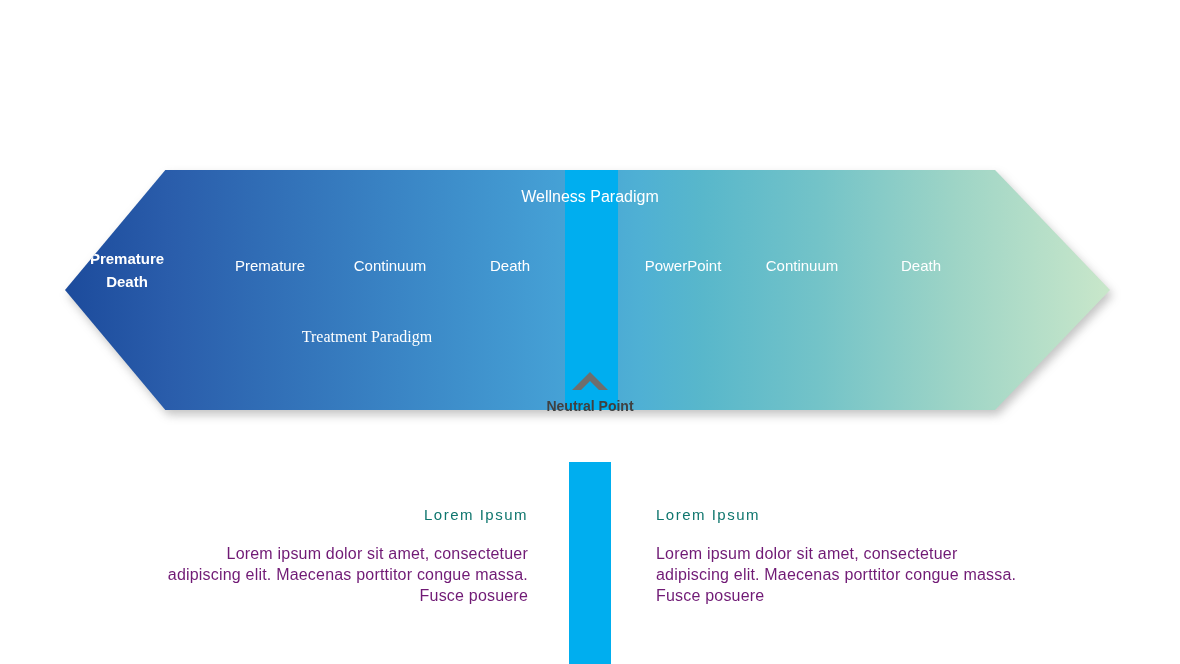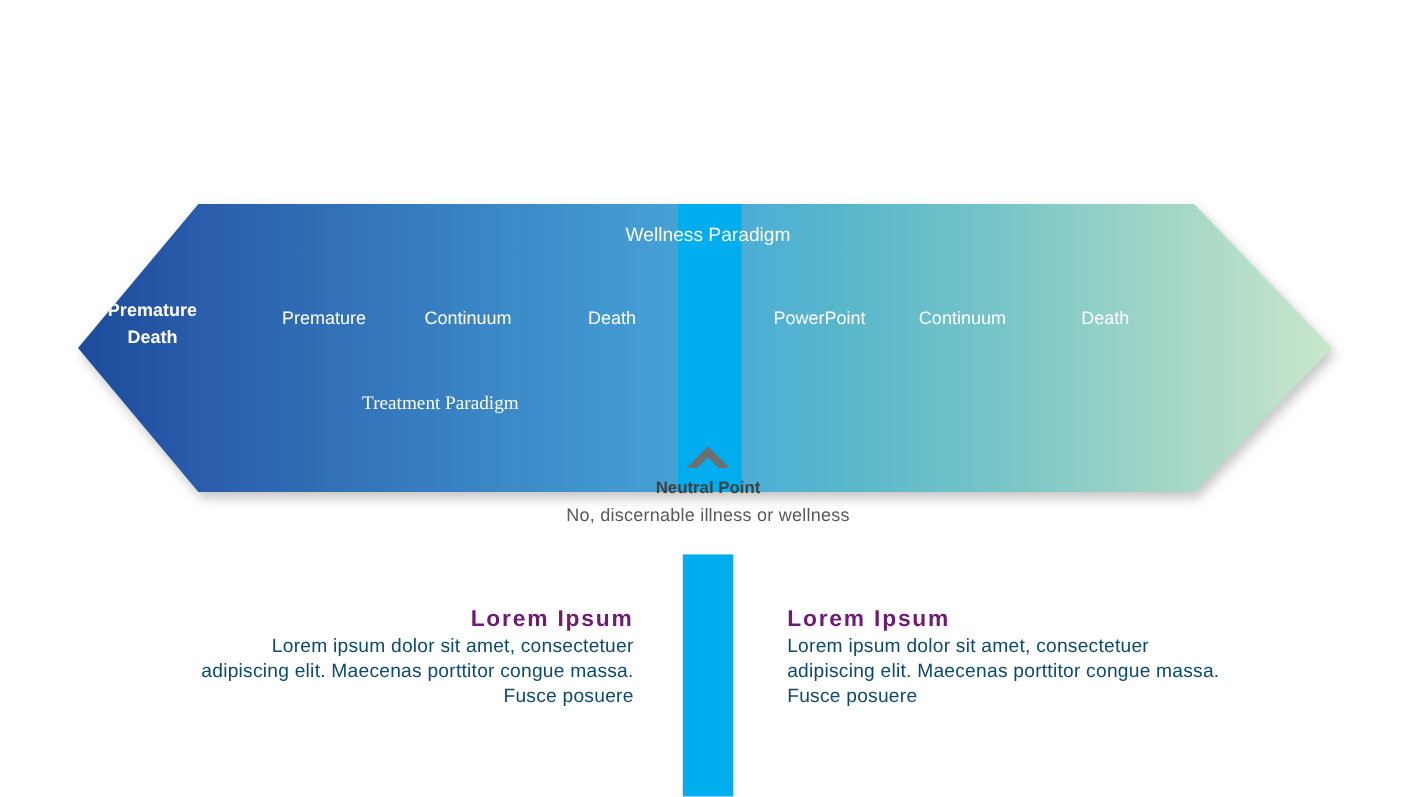--- a/index.html
+++ b/index.html
@@ -36,22 +36,22 @@
   
   .neutral{position:absolute;left:390px;top:367px;width:400px;text-align:center;}
   .chev{display:block;margin:0 auto;}
   .neutral-title{font-size:14px;font-weight:700;color:#404040;margin-top:7px;}
   .neutral-desc{font-size:15px;color:#595959;margin-top:7px;letter-spacing:.2px;}
   
   .vbar{position:absolute;left:569px;top:462px;width:42px;height:202px;background:#00aeef;}
   .tb{position:absolute;top:506px;width:440px;}
   .tb.left{left:88px;text-align:right;}
   .tb.right{left:656px;text-align:left;}
-  .tb-h{font-size:19px;font-weight:700;color:#701a75;letter-spacing:1.5px;}
-  .tb-body{font-size:16px;line-height:21px;color:#0c4a6e;letter-spacing:.2px;}
+  .tb-h{font-size:15px;font-weight:400;color:#0f766e;letter-spacing:1.5px;}
+  .tb-body{margin-top:20px;font-size:16px;line-height:21px;color:#701a75;letter-spacing:.2px;}
 </style>
 </head>
 <body>
 
 <div class="slide">
 
 
   <div class="arrow-wrap">
     <div class="arrow">
       <div class="band"></div>
@@ -67,21 +67,20 @@
       <div class="stage" style="left:737px">Continuum</div>
       <div class="stage" style="left:856px">Death</div>
     </div>
   </div>
 
   <div class="neutral">
     <svg class="chev" width="40" height="24" viewBox="0 0 40 24">
       <polygon points="2,23 20,5 38,23 29,23 20,14 11,23" fill="#6e6e6e"></polygon>
     </svg>
     <div class="neutral-title">Neutral Point</div>
-    <div class="neutral-desc">No, discernable illness or wellness</div>
   </div>
 
   <div class="vbar"></div>
 
   <div class="tb left">
     <div class="tb-h">Lorem Ipsum</div>
     <div class="tb-body">
       <div>Lorem ipsum dolor sit amet, consectetuer</div>
       <div>adipiscing elit. Maecenas porttitor congue massa.</div>
       <div>Fusce posuere</div>

